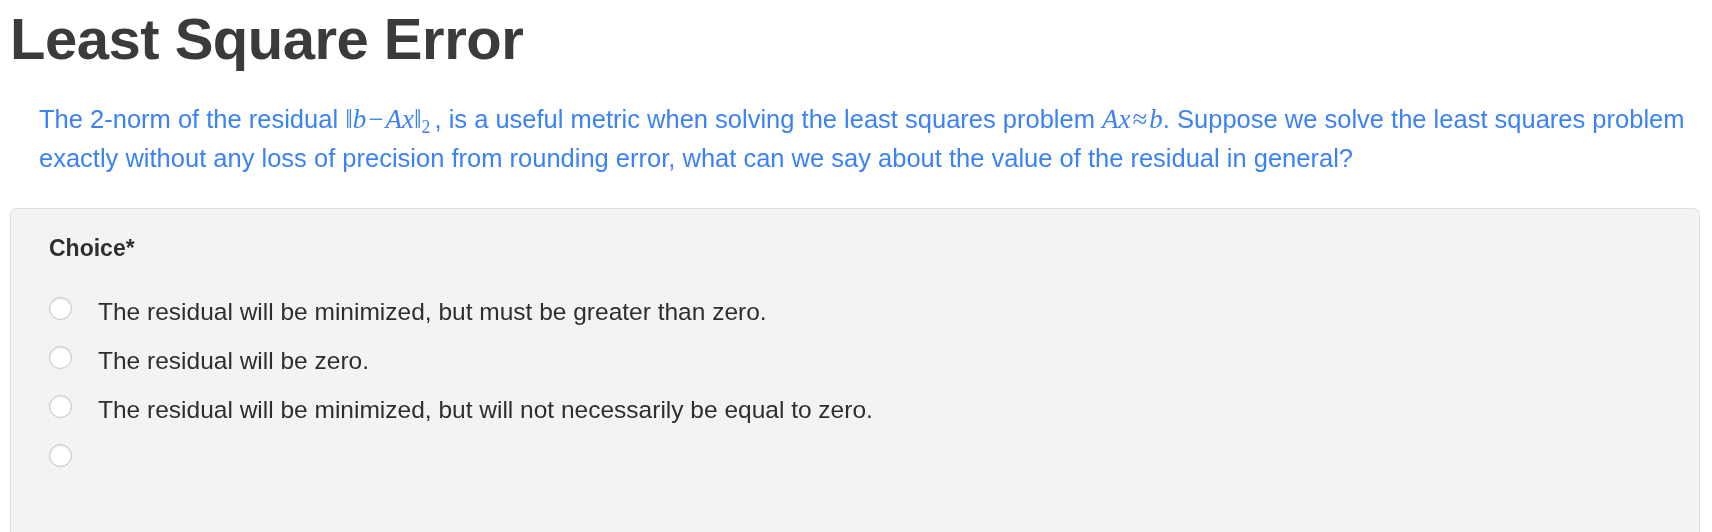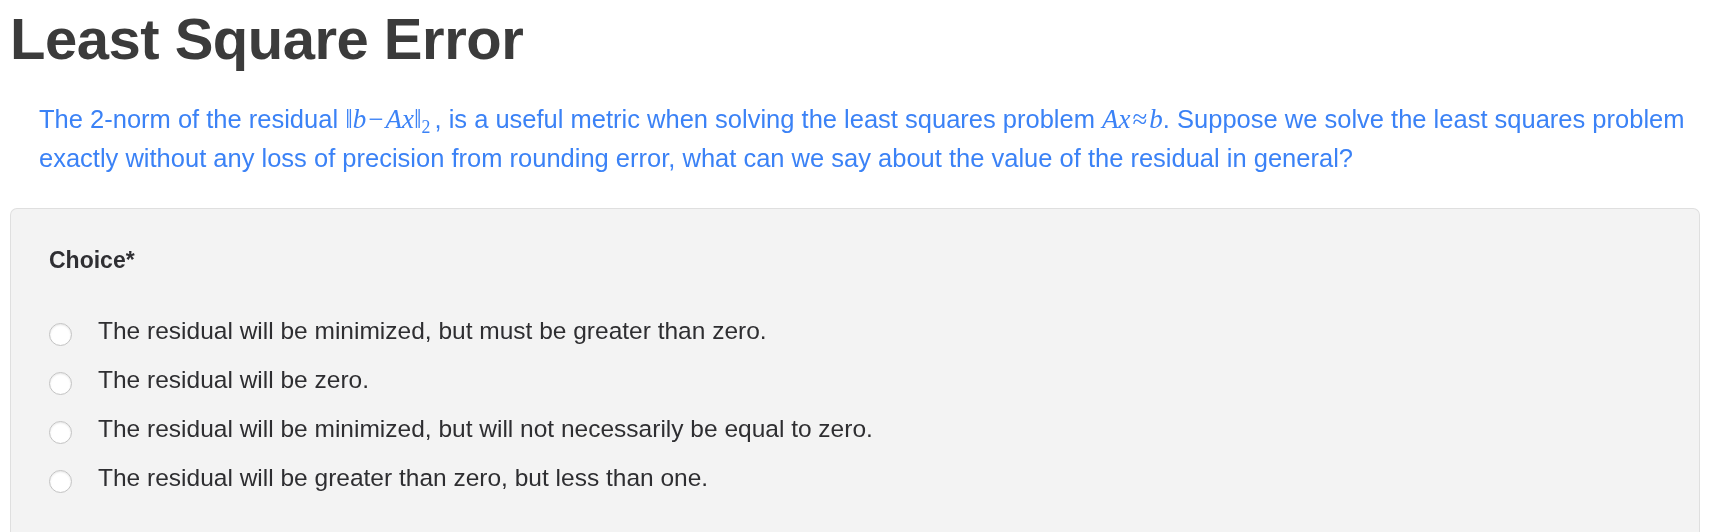--- a/index.html
+++ b/index.html
@@ -77,36 +77,36 @@
     box-sizing: border-box;
     background: #f3f3f3;
     border: 1px solid #dfdfdf;
     border-bottom: none;
     border-radius: 7px 7px 0 0;
   }
 
   .choice-label {
     position: absolute;
     left: 38px;
-    top: 38px;
+    top: 26px;
     font-size: 23px;
     font-weight: 700;
     color: #2f2f33;
   }
 
   .options {
     position: absolute;
     left: 38px;
     top: 88px;
     right: 20px;
   }
 
   .option-row {
     display: flex;
-    align-items: flex-end;
+    align-items: flex-start;
     height: 49px;
   }
 
   .radio {
     flex: 0 0 auto;
     width: 23px;
     height: 23px;
     border-radius: 50%;
     background: #ffffff;
     border: 1px solid #c3c3c3;
@@ -150,19 +150,18 @@
         <span class="option-text">The residual will be zero.</span>
       </label>
 
       <label class="option-row">
         <span class="radio"></span>
         <span class="option-text">The residual will be minimized, but will not necessarily be equal to zero.</span>
       </label>
 
       <label class="option-row">
         <span class="radio"></span>
-        <span class="option-text">The residual will be greater than zero, but less than one.</span>
       </label>
 
     </div>
   </div>
 
 </div>
 
 </body></html>

